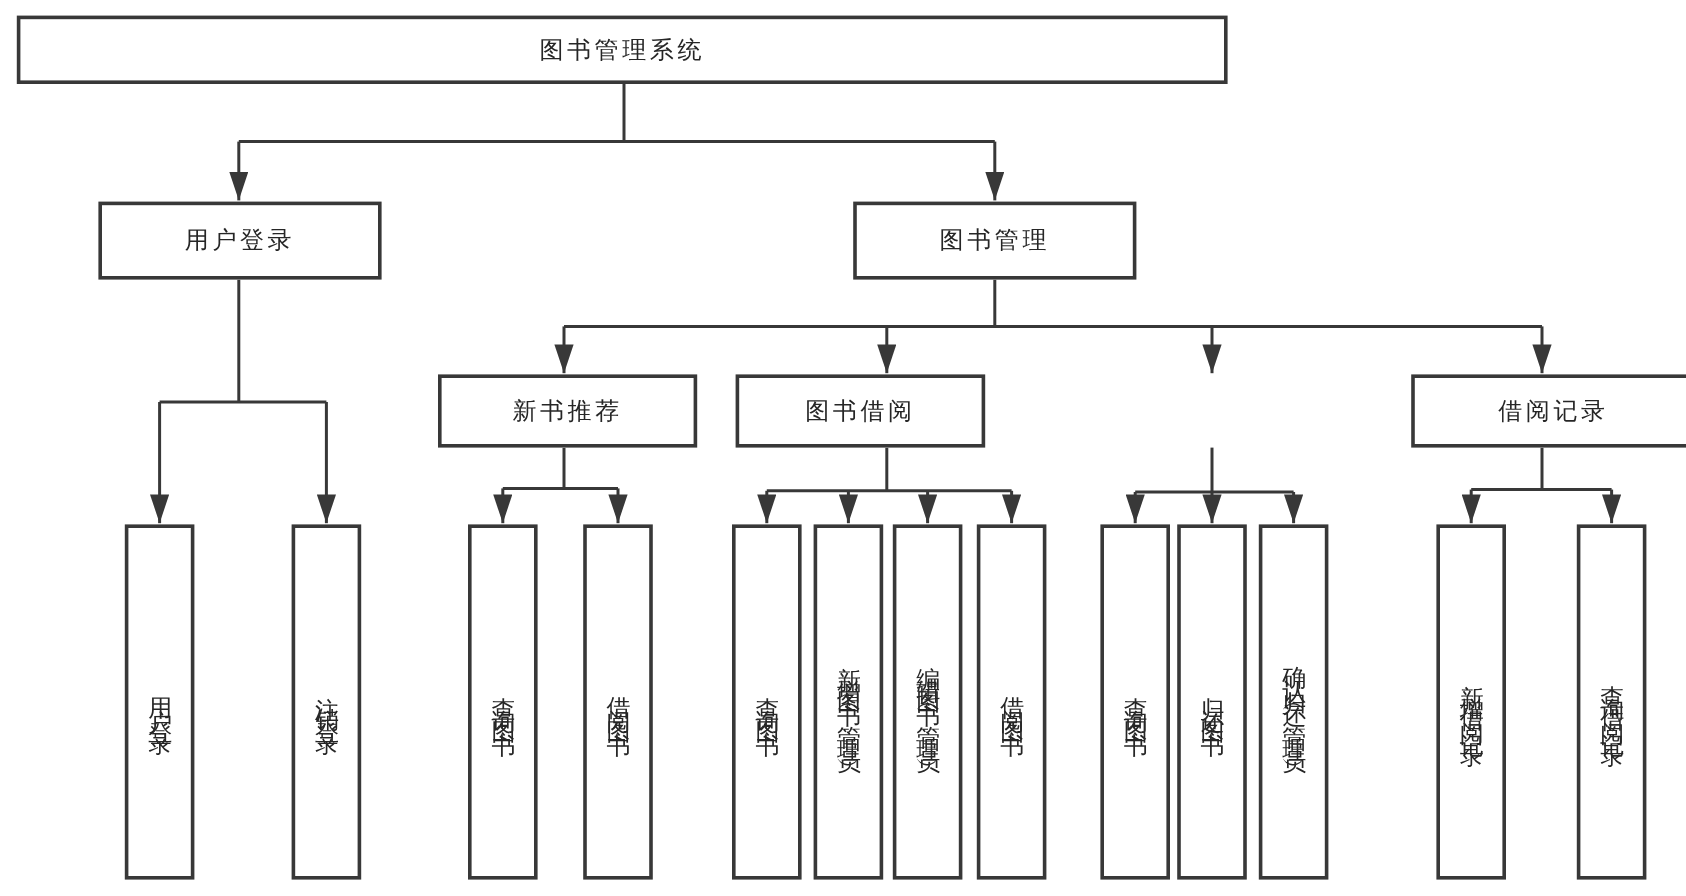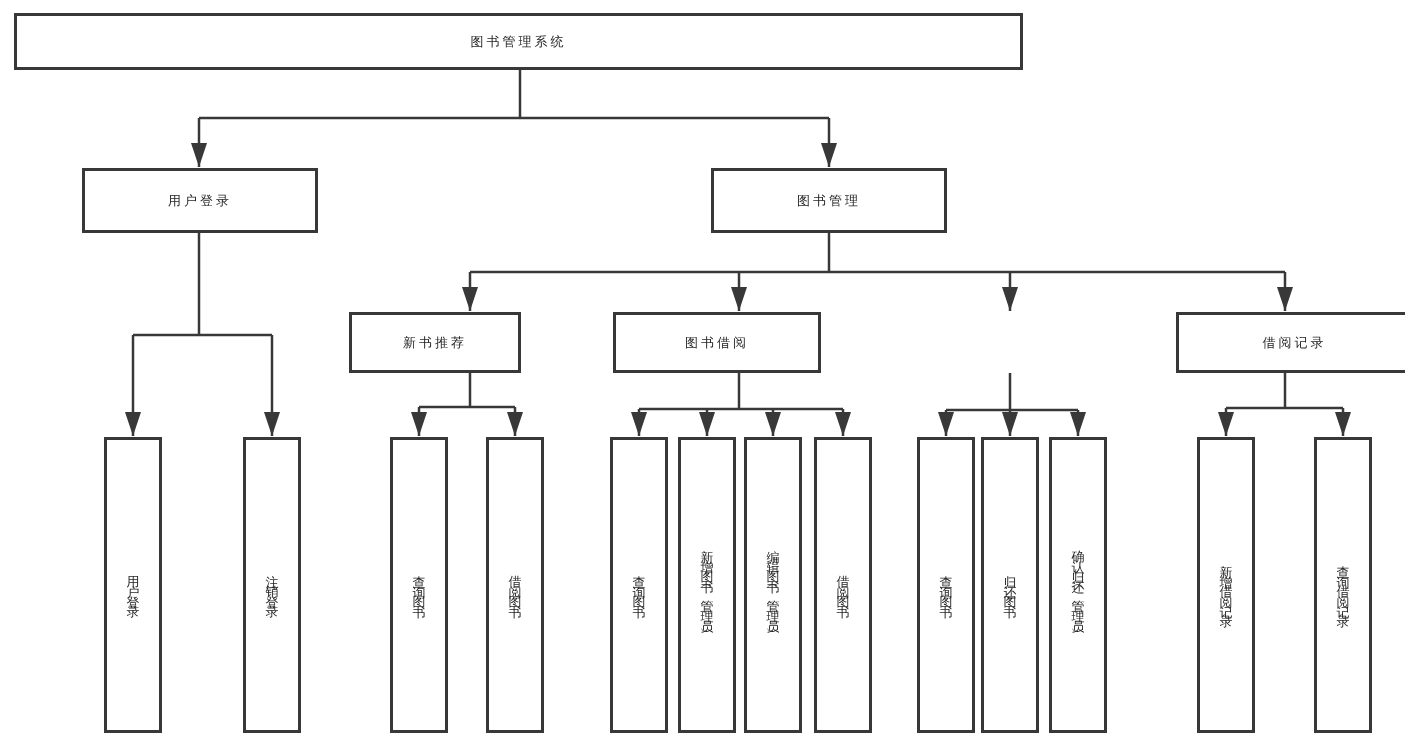--- a/index.html
+++ b/index.html
@@ -15,21 +15,21 @@
     position:relative;width:1405px;height:747px;background:var(--background);
     overflow:hidden;
   }
   .wires{position:absolute;left:0;top:0;z-index:1;}
   .wires path{stroke:var(--line);stroke-width:2.5;fill:none;}
   .wires .arwfill{fill:var(--line);stroke:none;}
   .box{
     position:absolute;z-index:2;box-sizing:border-box;
     border:3px solid var(--box-border);background:#ffffff;
     display:flex;align-items:center;justify-content:center;
-    font-size:13px;letter-spacing:3px;line-height:1;color:var(--text);
+    font-size:20px;letter-spacing:3px;line-height:1;color:var(--text);
     white-space:nowrap;
   }
   .leaf{
     writing-mode:vertical-rl;
     letter-spacing:10px;
     white-space:normal;
   }
   .watermark{
     position:absolute;z-index:5;left:1176px;top:709px;width:224px;
     font-size:20px;letter-spacing:0.5px;color:var(--watermark);
@@ -101,21 +101,21 @@
       <path d="M1226,408 V436" marker-end="url(#arw)"></path>
       <path d="M1343,408 V436" marker-end="url(#arw)"></path>
     </g>
   </svg>
 
   <div class="box" style="left:14px;top:13px;width:1009px;height:57px">图书管理系统</div>
 
   <div class="box" style="left:82px;top:168px;width:236px;height:65px">用户登录</div>
   <div class="box" style="left:711px;top:168px;width:236px;height:65px">图书管理</div>
 
-  <div class="box" style="left:349px;top:312px;width:172px;height:61px">新书推荐</div>
+  <div class="box" style="left:365px;top:312px;width:216px;height:61px">新书推荐</div>
   <div class="box" style="left:613px;top:312px;width:208px;height:61px">图书借阅</div>
   <div class="box" style="left:1176px;top:312px;width:237px;height:61px">借阅记录</div>
 
   <div class="box leaf" style="left:104px;top:437px;width:58px;height:296px">用户登录</div>
   <div class="box leaf" style="left:243px;top:437px;width:58px;height:296px">注销登录</div>
 
   <div class="box leaf" style="left:390px;top:437px;width:58px;height:296px">查询图书</div>
   <div class="box leaf" style="left:486px;top:437px;width:58px;height:296px">借阅图书</div>
 
   <div class="box leaf" style="left:610px;top:437px;width:58px;height:296px">查询图书</div>

